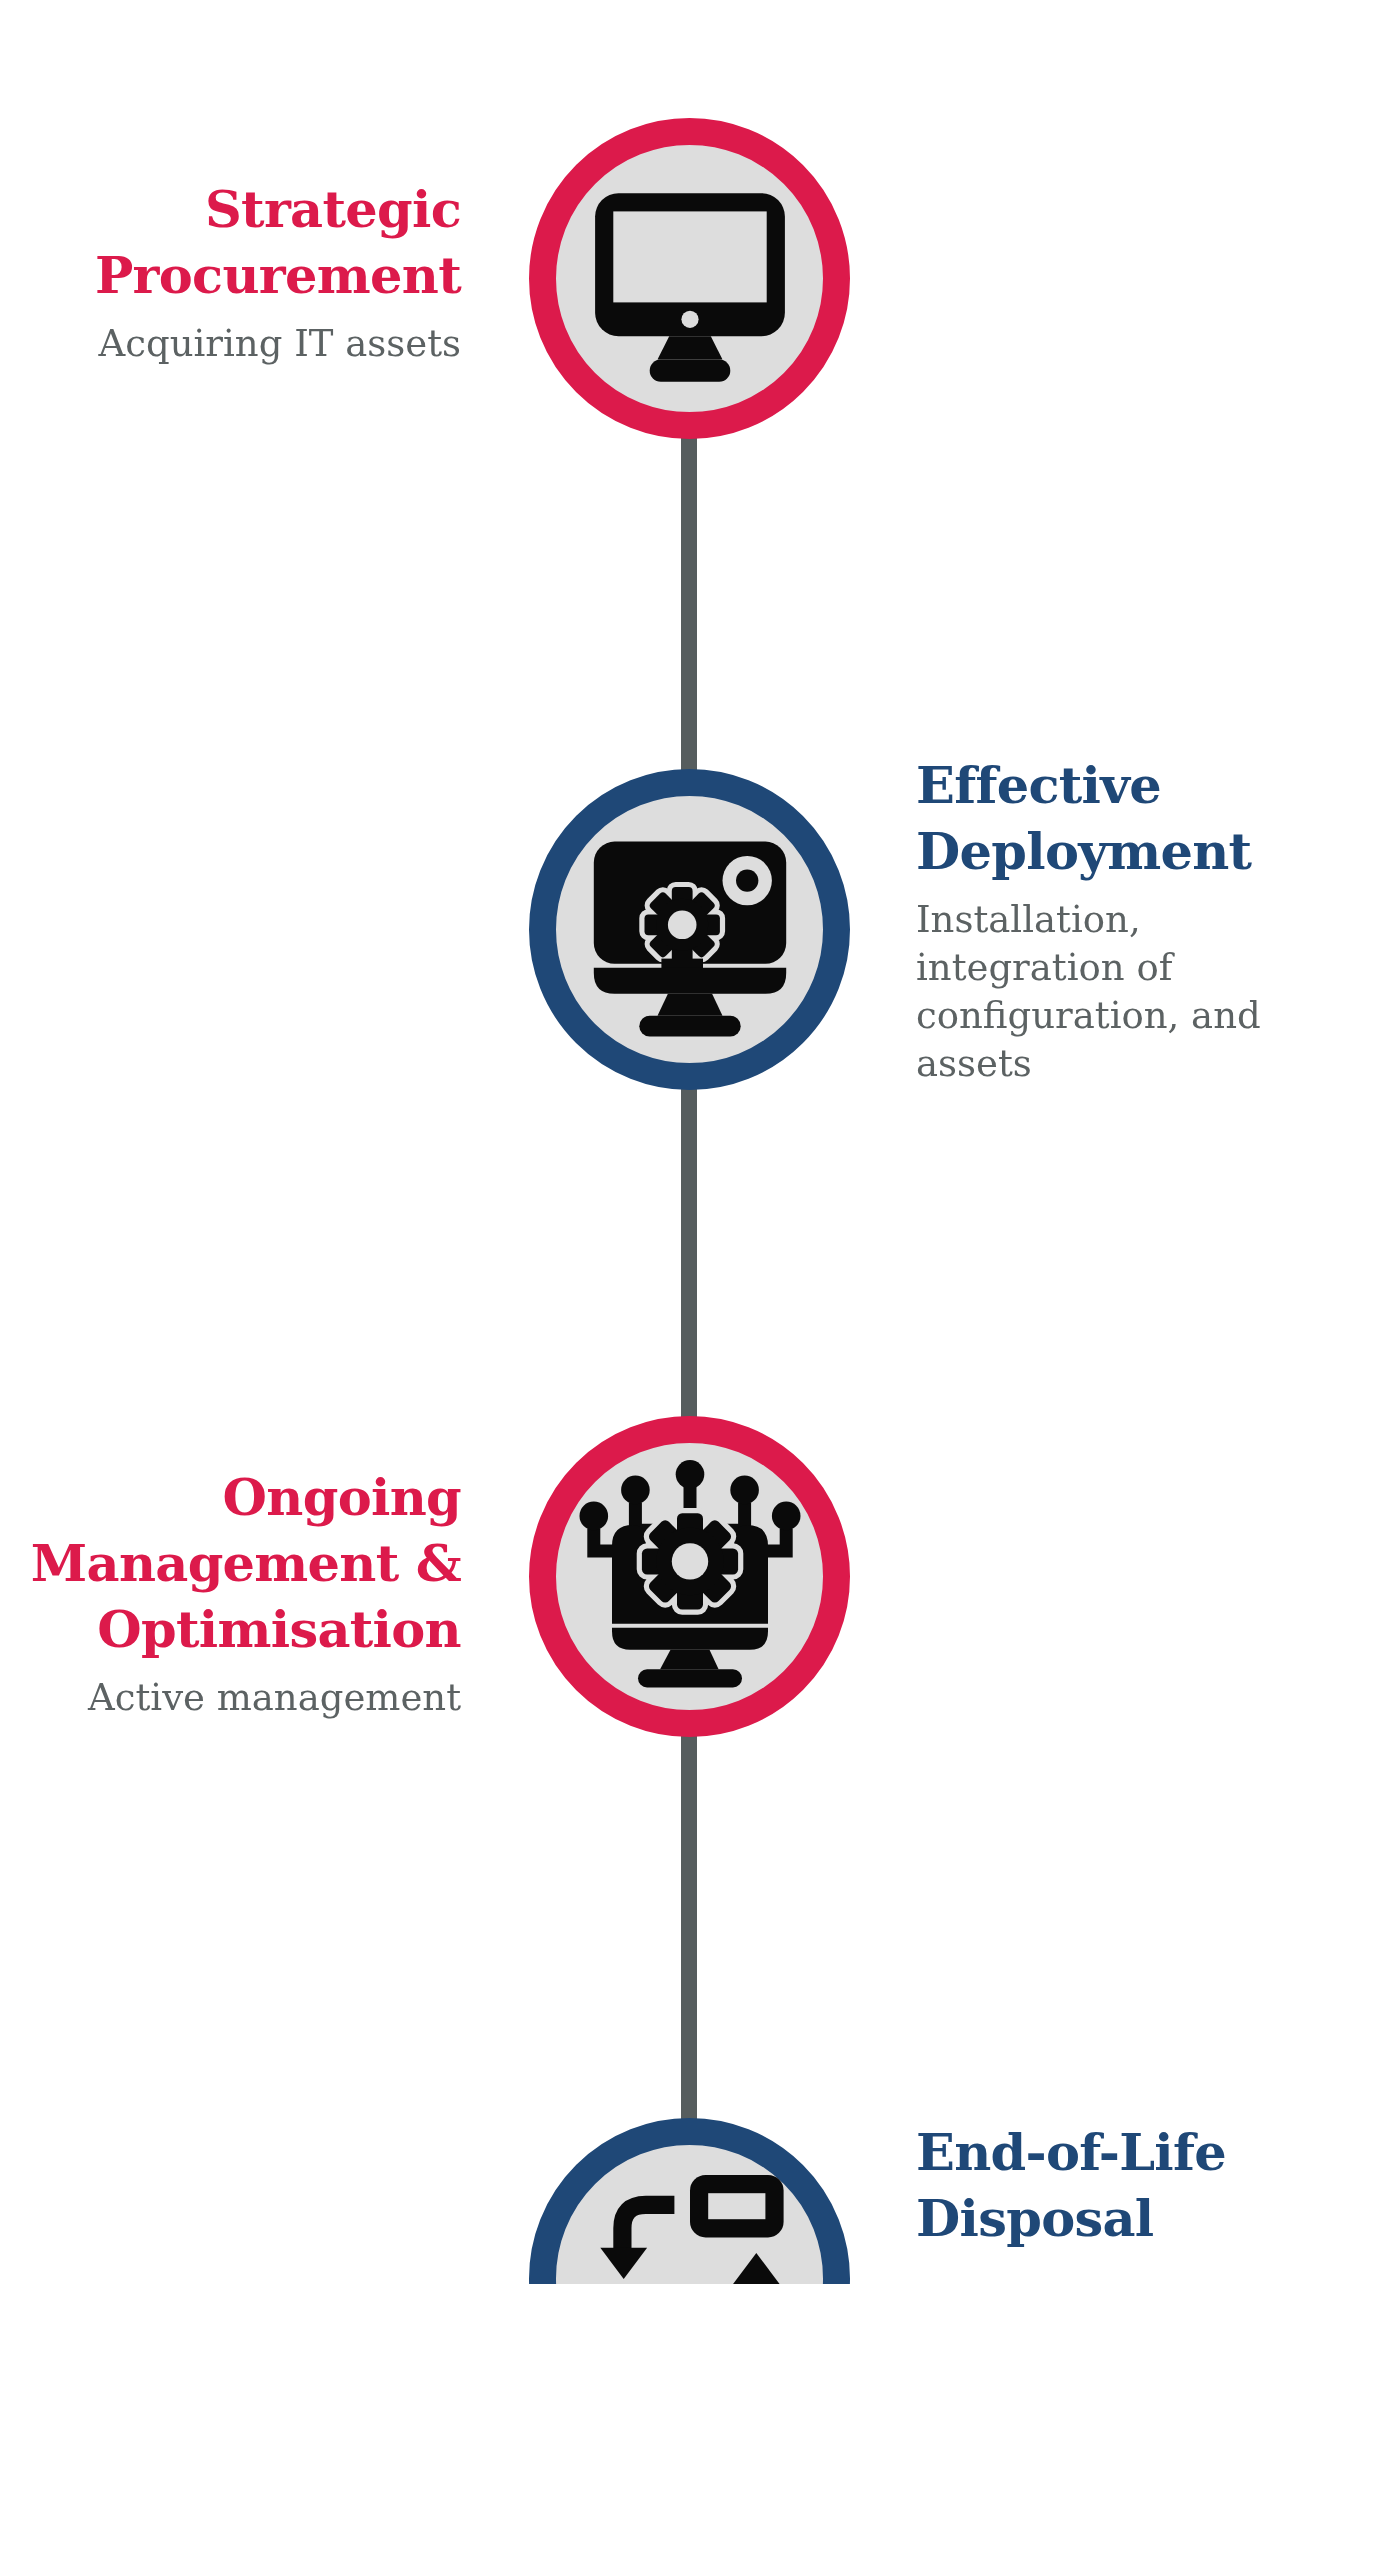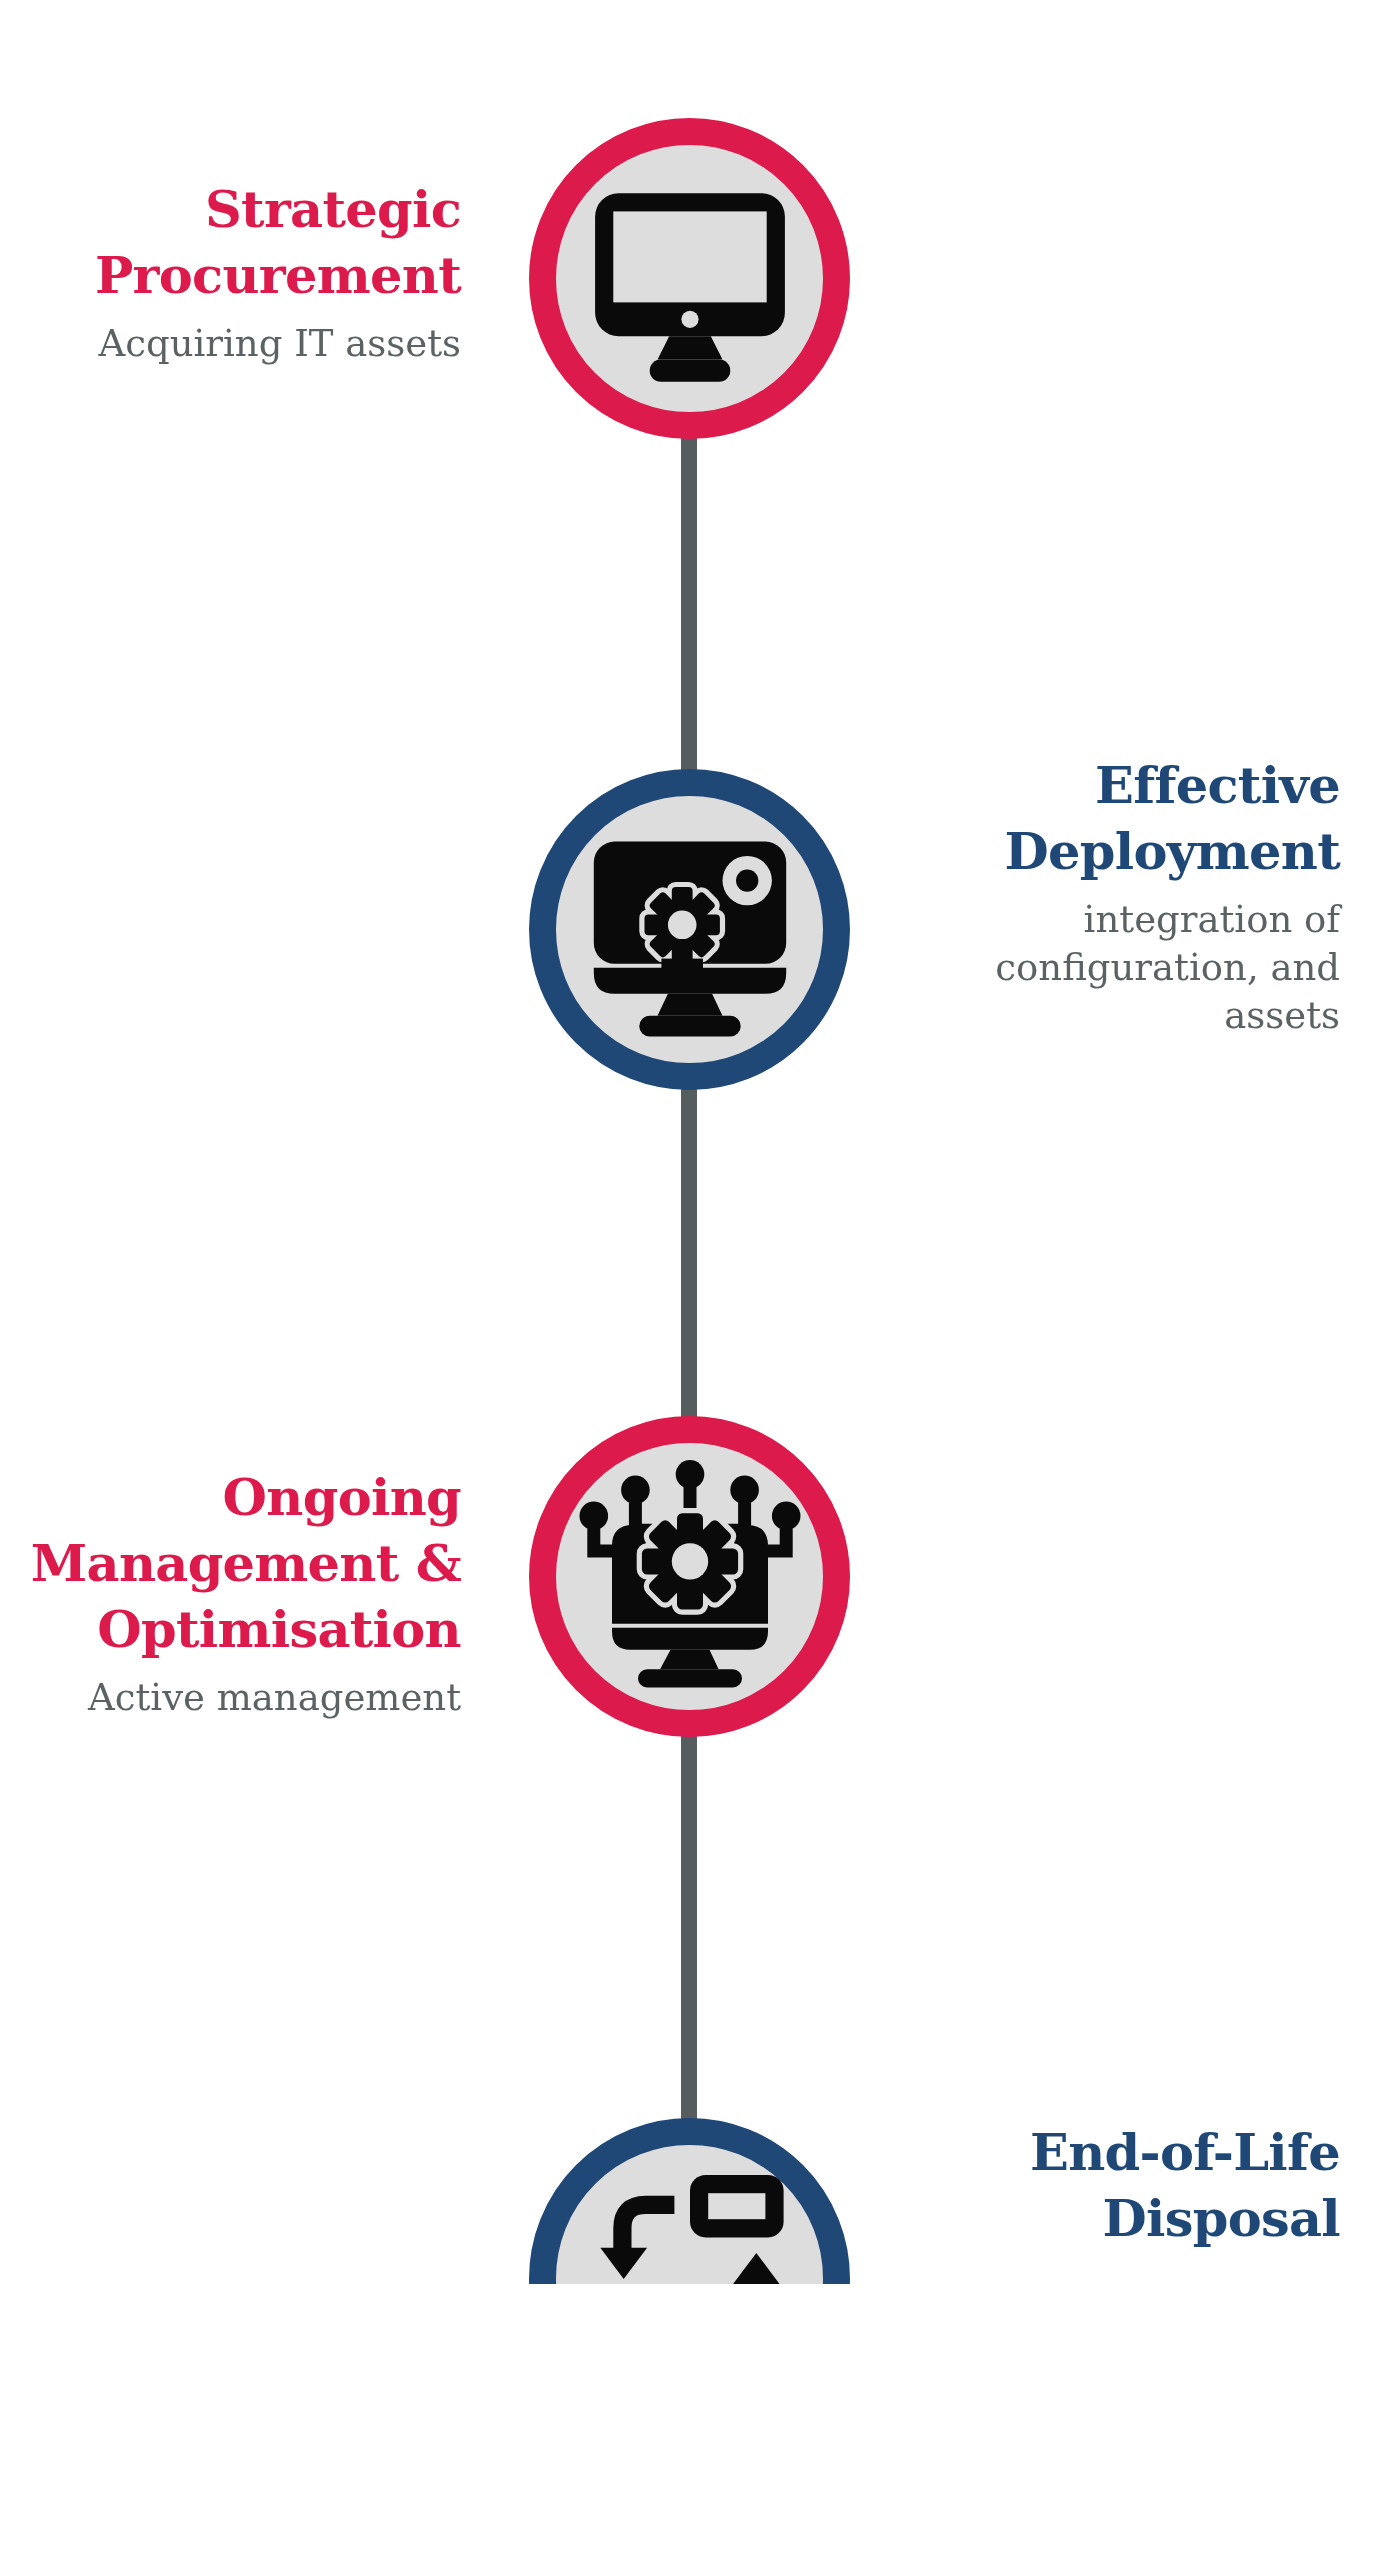--- a/index.html
+++ b/index.html
@@ -36,21 +36,21 @@
     z-index:3;
   }
   .text .title{
     font-size:51px;font-weight:700;line-height:66px;letter-spacing:-0.7px;
   }
   .text .title span, .text .subtitle span{display:block;}
   .text .subtitle{
     font-size:37px;line-height:48px;color:var(--subtitle_gray);margin-top:12.3px;font-weight:400;
   }
   .text.side-left{text-align:right;}
-  .text.side-right{text-align:right;}
+  .text.side-right{text-align:left;}
   .accent-red .title{color:var(--red);}
   .accent-blue .title{color:var(--blue);}
   .text-1{right:919px;top:176px;width:465px;}
   .text-2{left:916px;top:752px;width:424px;}
   .text-3{right:919px;top:1464px;width:492px;}
   .text-4{left:916px;top:2119px;width:424px;}
   .ico-cut{fill:var(--circle_fill);}
   .ico-outline{stroke:var(--circle_fill);fill:none;}
 </style>
 </head>
@@ -115,20 +115,21 @@
       <path d="M41.5,74.5 h17 l4,8.5 h-25 z" fill="currentColor"></path>
       <rect x="30.5" y="83" width="39" height="8" rx="4" fill="currentColor"></rect>
     </svg>
   </div>
   <div class="text side-right accent-blue text-2">
     <div class="title">
       <span>Effective</span>
       <span>Deployment</span>
     </div>
     <div class="subtitle">
+      <span>Installation,</span>
       <span>integration of</span>
       <span>configuration, and</span>
       <span>assets</span>
     </div>
   </div>
 
   <div class="text side-left accent-red text-3">
     <div class="title">
       <span>Ongoing</span>
       <span>Management &amp;</span>

